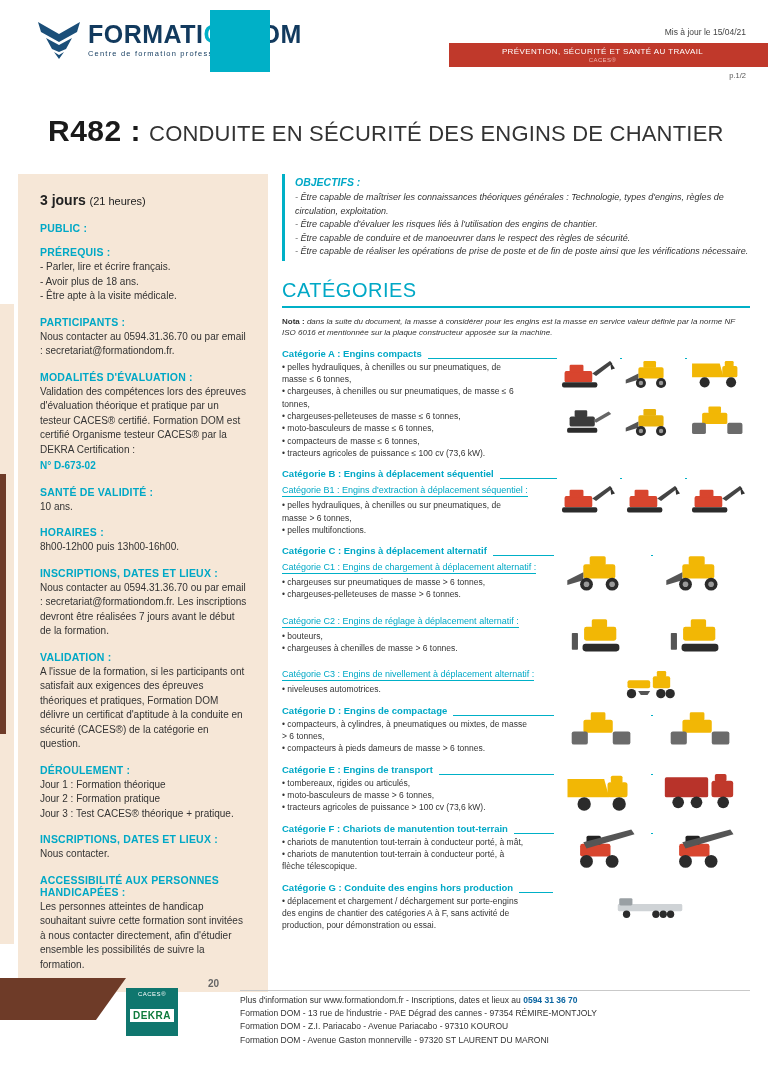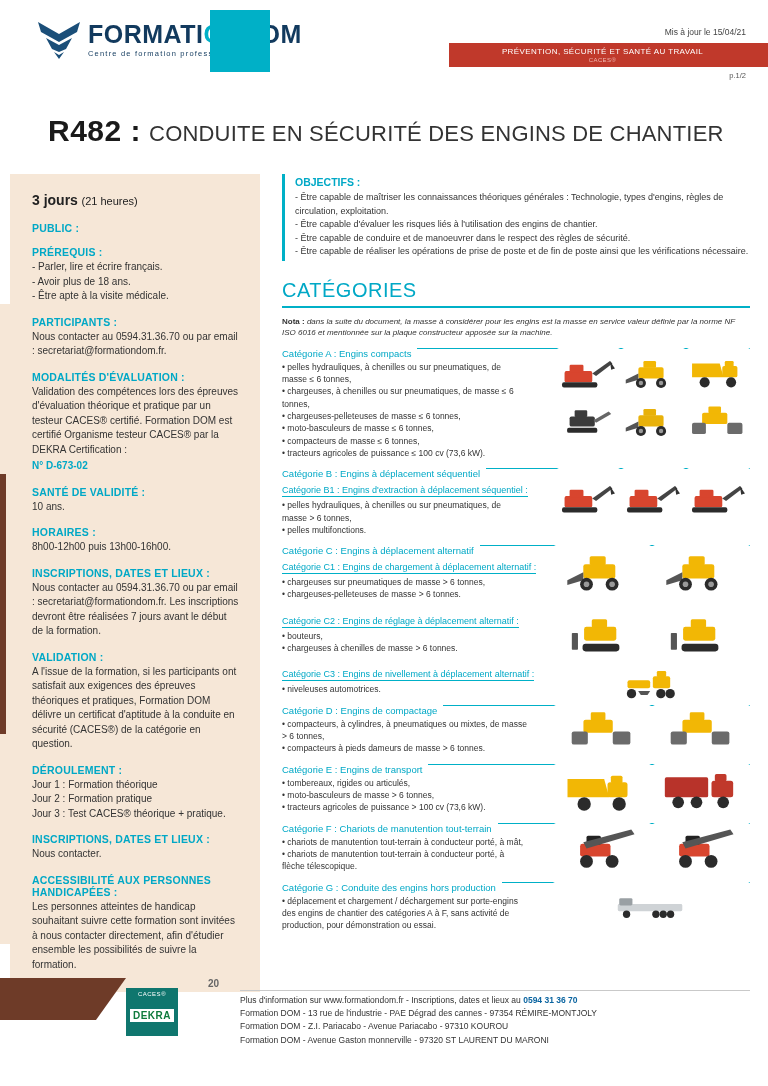--- a/index.html
+++ b/index.html
@@ -35,44 +35,44 @@
   
   .title-row { margin:22px 0 0 48px; display:flex; align-items:baseline; }
   .title-code { font-size:30px; font-weight:bold; color:#1a1a1a; letter-spacing:.5px; }
   .title-rest { font-size:22px; color:#333; margin-left:8px; letter-spacing:.2px; }
 
   
   .content { position:relative; margin-top:26px; height:780px; }
 
   
   .left-col {
-    position:absolute; left:10px; top:0; width:250px; min-height:758px;
+    position:absolute; left:18px; top:0; width:250px; min-height:758px;
     background:#f6e7d7; padding:18px 20px 20px 22px;
   }
   .days { font-size:13px; color:#222; margin-bottom:14px; }
   .days b { font-weight:bold; font-size:14px; }
   .days span { font-size:11px; }
   .lbl { color:#00a8c6; font-weight:bold; font-size:10.5px; letter-spacing:.2px; margin-top:12px; }
   .lbl:first-of-type { margin-top:0; }
   .txt { font-size:10px; line-height:1.45; color:#333; margin-top:2px; }
 
   
   .right-col { position:absolute; left:282px; top:0; width:468px; }
 
-  .obj-box { border-left:3px solid #00b0c7; padding:2px 0 2px 10px; }
+  .obj-box { border-left:3px solid #00b0c7; padding:2px 0 2px 10px;font-style:italic; }
   .obj-title { color:#00a8c6; font-weight:bold; font-size:10.5px; }
   .obj-list { font-size:9px; line-height:1.5; color:#333; margin-top:3px; }
 
   .cat-head { font-size:20px; color:#00a8c6; letter-spacing:.5px; margin:18px 0 4px 0; }
   .cat-underline { height:2px; background:#00b0c7; width:100%; margin-bottom:8px; }
   .nota { font-size:8px; line-height:1.45; color:#333; font-style:italic; }
   .nota b { font-style:normal; }
 
   .cat-block { position:relative; margin-top:9px; }
-  .cat-title { color:#00a8c6; font-weight:normal; font-size:9.5px; display:flex; align-items:flex-start; }
+  .cat-title { color:#00a8c6; font-weight:bold; font-size:9.5px; display:flex; align-items:flex-end; }
   .cat-title .rule { flex:1; height:1px; background:#00b0c7; margin-left:6px; }
   .cat-sub { color:#00a8c6; font-size:9px; margin-top:3px; border-bottom:1px solid #00b0c7; display:inline-block; padding-bottom:1px; }
   .cat-text { font-size:8.5px; line-height:1.45; color:#333; margin-top:2px; width:246px; }
   .cat-imgs { position:absolute; right:0; top:0; width:205px; height:auto; display:flex; flex-wrap:wrap; gap:2px; justify-content:flex-end; }
 
   
   .mach { border-radius:2px; position:relative; overflow:hidden; background:#fff; }
 
   
   .footer { position:absolute; left:0; bottom:0; width:768px; height:108px; }

